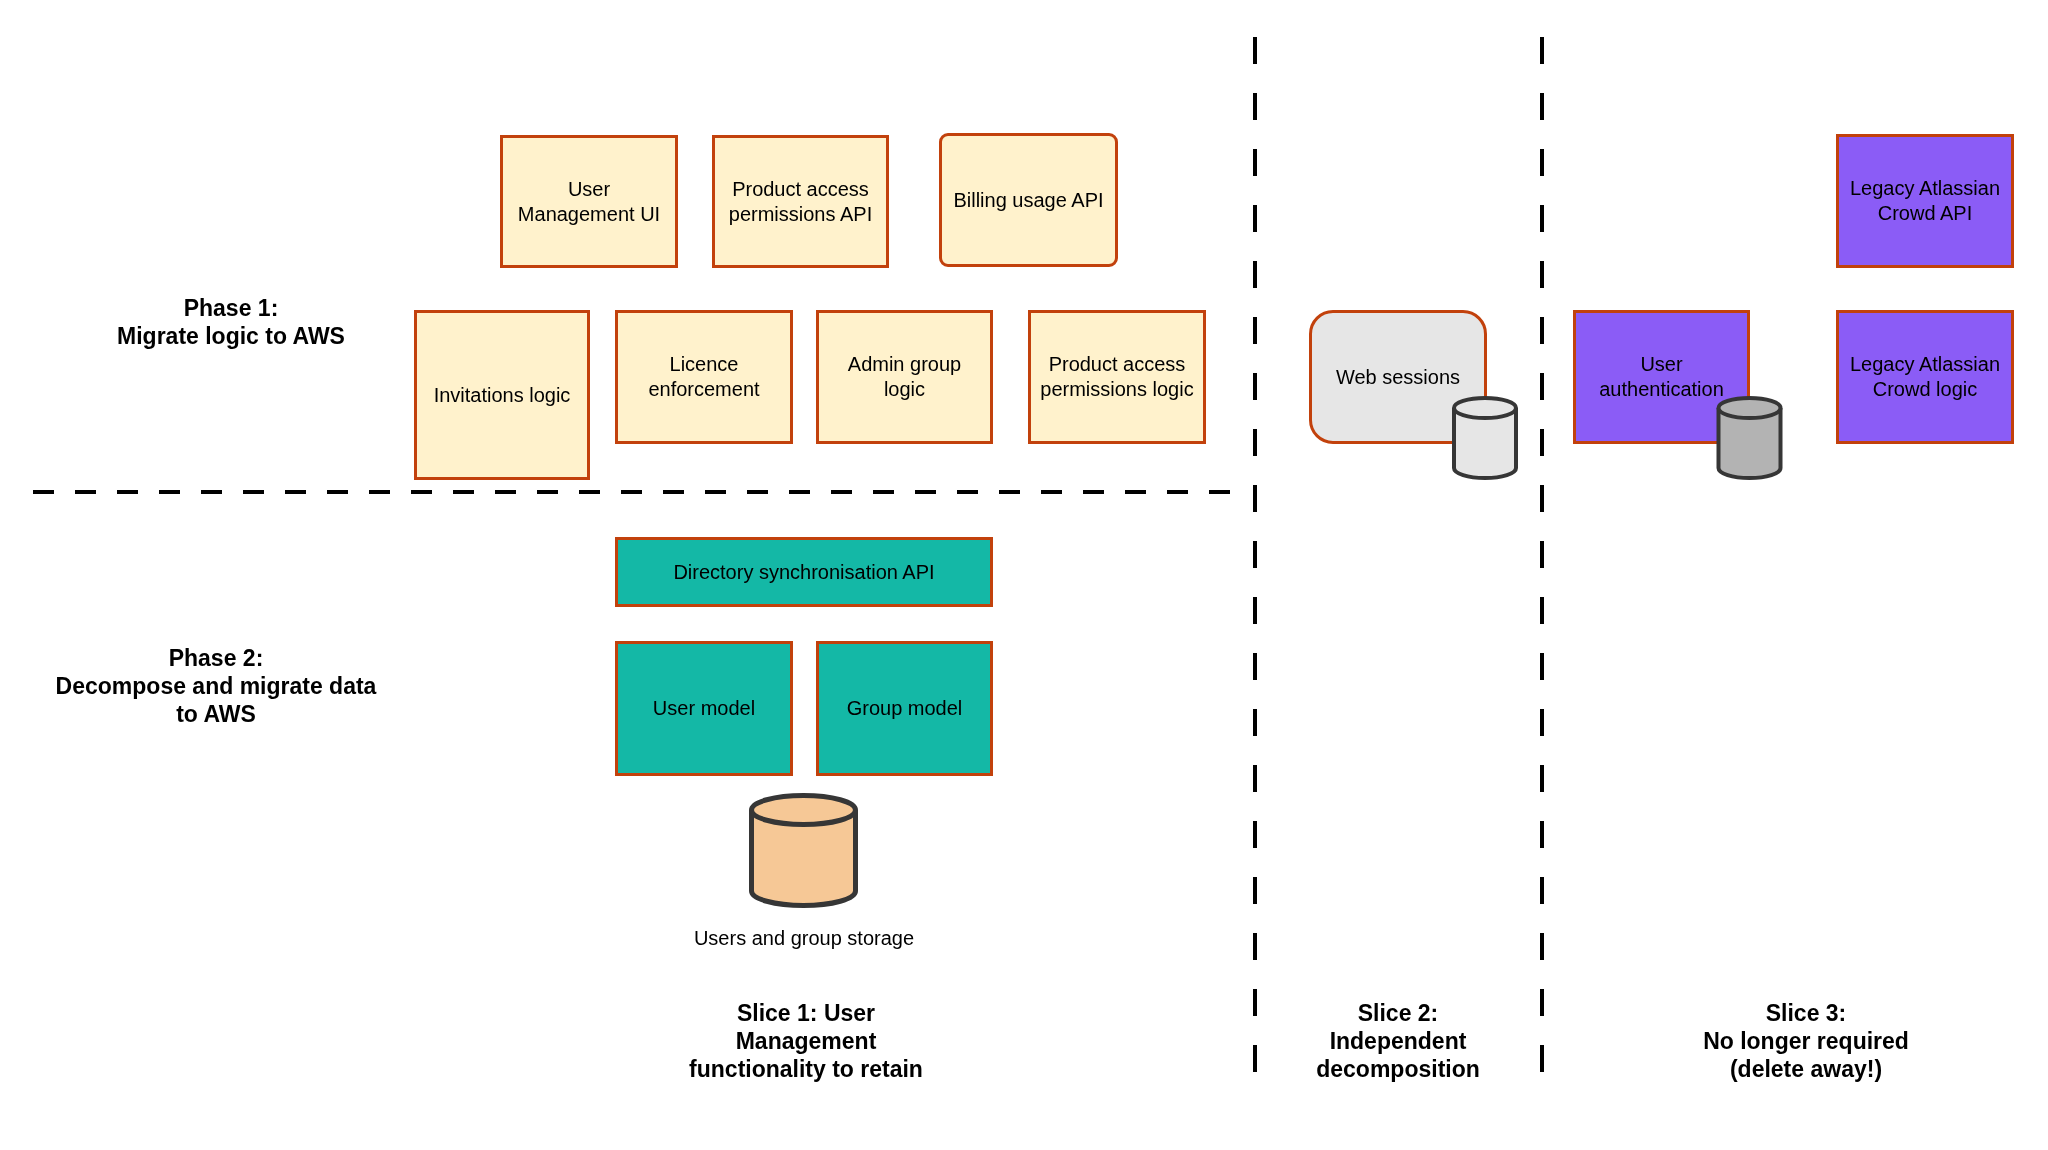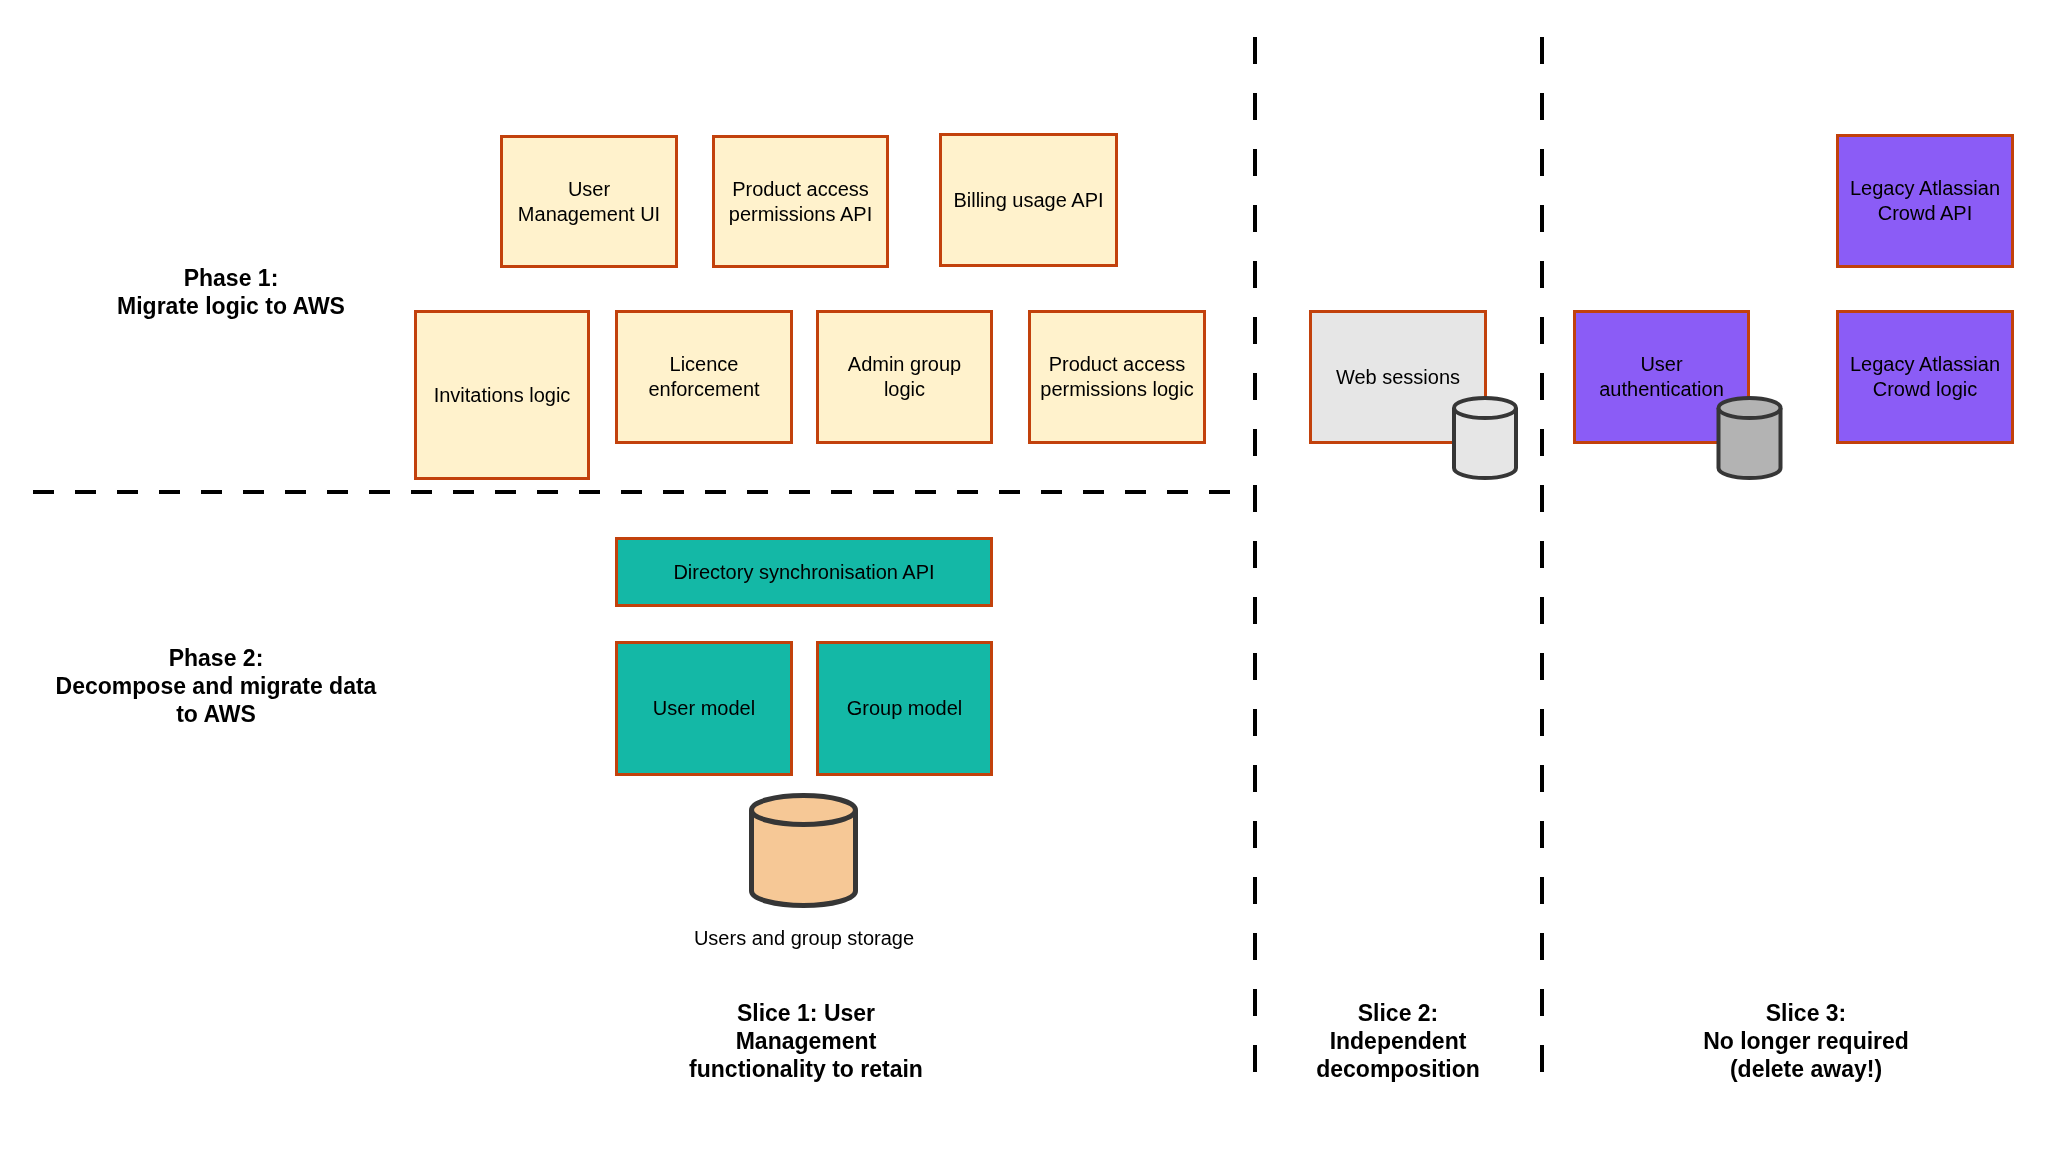--- a/index.html
+++ b/index.html
@@ -15,21 +15,21 @@
     position:absolute;
     box-sizing:border-box;
     border:3px solid #c2410c;
     display:flex;align-items:center;justify-content:center;
     text-align:center;
     font-size:20px;line-height:25px;
     white-space:pre-line;
   }
   .fill-cream{background:#FFF2CC;}
   .fill-orange{background:#14b8a6;}
-  .fill-lightgray{background:#E6E6E6;}
+  .fill-lightgray{background:#E6E6E6;border-radius:24px;}
   .fill-gray{background:#8b5cf6;}
   .phase-label,.slice-label{
     position:absolute;
     text-align:center;
     font-weight:bold;
     font-size:23px;line-height:28px;
     white-space:pre-line;
   }
   .plain-label{
     position:absolute;
@@ -45,31 +45,31 @@
     position:absolute;width:4px;
     background:repeating-linear-gradient(180deg,#000 0 27px,transparent 27px 56px);
   }
   .cyl{position:absolute;}
 </style>
 </head>
 <body>
 
 <div id="canvas">
 
-  <div class="phase-label" style="left:31px;top:264px;width:400px;">Phase 1:
+  <div class="phase-label" style="left:31px;top:294px;width:400px;">Phase 1:
 Migrate logic to AWS</div>
   <div class="phase-label" style="left:-4px;top:644px;width:440px;">Phase 2:
 Decompose and migrate data
 to AWS</div>
 
   <div class="box fill-cream" style="left:500px;top:135px;width:178px;height:133px;">User
 Management UI</div>
   <div class="box fill-cream" style="left:712px;top:135px;width:177px;height:133px;">Product access
 permissions API</div>
-  <div class="box fill-cream" style="left:939px;top:133px;width:179px;height:134px;">Billing usage API</div>
+  <div class="box fill-cream" style="left:939px;top:133px;width:179px;height:134px;border-radius:9px;">Billing usage API</div>
 
   <div class="box fill-cream" style="left:414px;top:310px;width:176px;height:170px;">Invitations logic</div>
   <div class="box fill-cream" style="left:615px;top:310px;width:178px;height:134px;">Licence
 enforcement</div>
   <div class="box fill-cream" style="left:816px;top:310px;width:177px;height:134px;">Admin group
 logic</div>
   <div class="box fill-cream" style="left:1028px;top:310px;width:178px;height:134px;">Product access
 permissions logic</div>
 
   <div class="box fill-lightgray" style="left:1309px;top:310px;width:178px;height:134px;">Web sessions</div>

